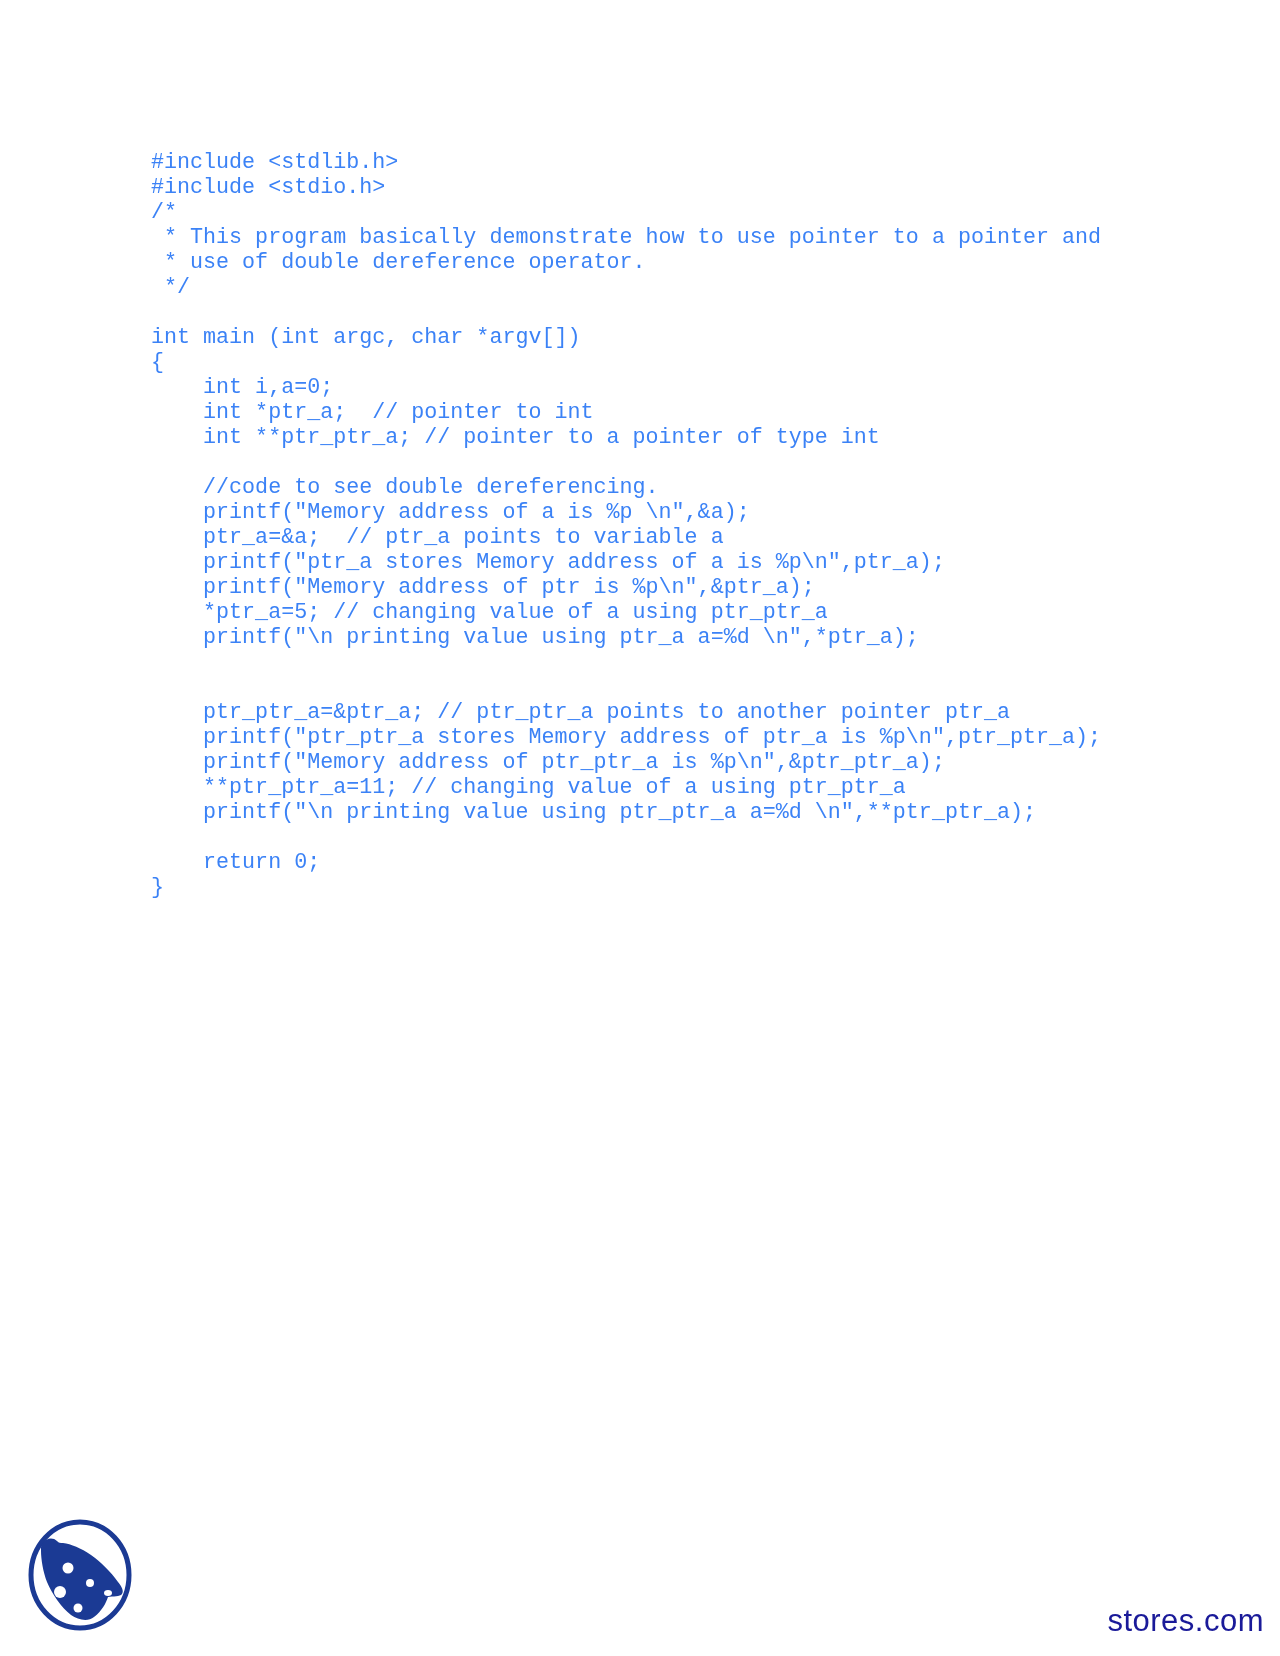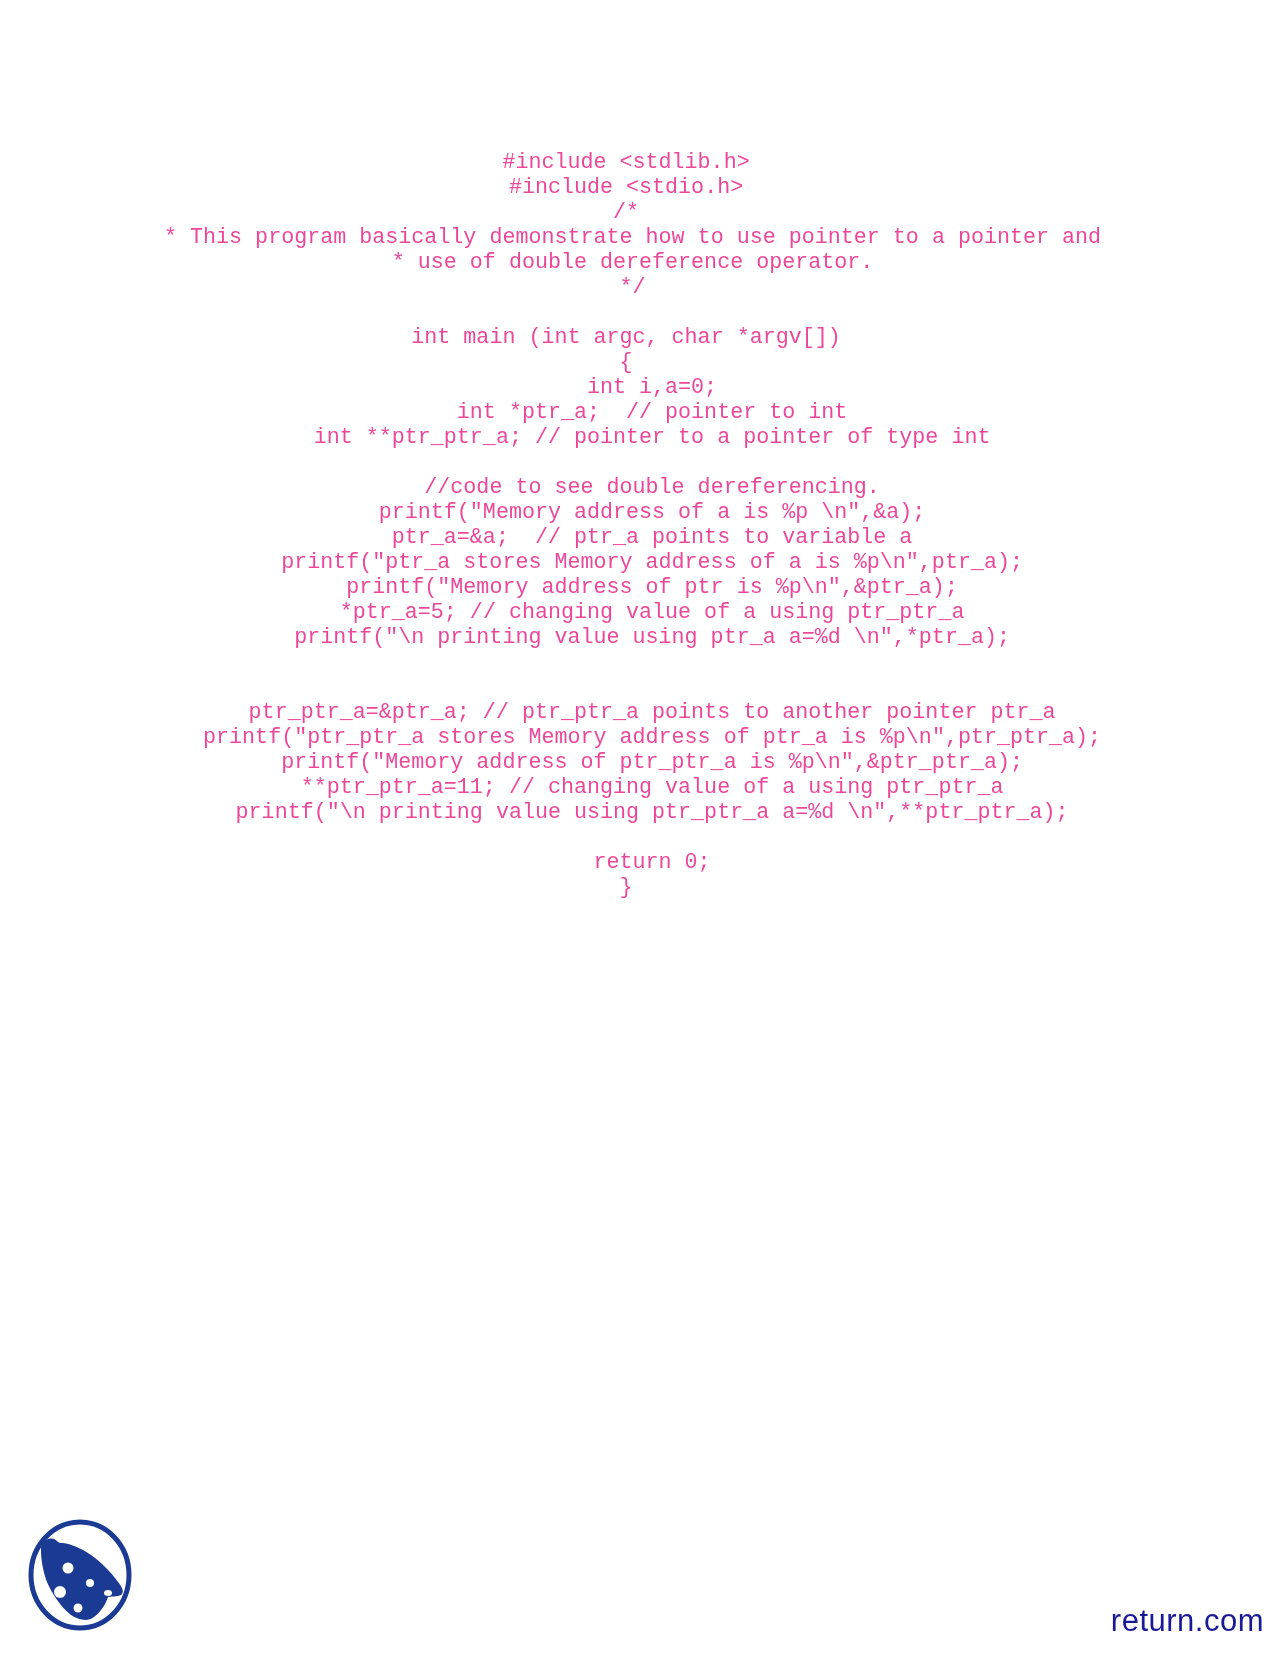--- a/index.html
+++ b/index.html
@@ -19,22 +19,21 @@
   }
   .code-listing {
     position: absolute;
     left: 151px;
     top: 150px;
     margin: 0;
     font-family: "Liberation Mono", "DejaVu Sans Mono", monospace;
     font-size: 21.7px;
     line-height: 25px;
     white-space: pre;
-    color: #ec4899;
-    text-align: center;
+    color: #3b82f6;
   }
   .docsity-logo {
     position: absolute;
     left: 26px;
     top: 1517px;
     width: 108px;
     height: 116px;
   }
   .brand-watermark {
     position: absolute;
@@ -98,15 +97,15 @@
              C 15 29, 15 28, 17 26 Z" fill="#1b3a94"></path>
     <g>
       <circle cx="42" cy="51" r="5.5" fill="#ffffff"></circle>
       <circle cx="34" cy="75" r="6" fill="#ffffff"></circle>
       <circle cx="64" cy="66" r="4" fill="#ffffff"></circle>
       <ellipse cx="82" cy="76" rx="4" ry="3" fill="#ffffff"></ellipse>
       <circle cx="52" cy="91" r="4.5" fill="#ffffff"></circle>
     </g>
   </svg>
 
-  <div class="brand-watermark" style="color: rgb(26, 26, 153);">return.com</div>
+  <div class="brand-watermark" style="color: rgb(26, 26, 153);">stores.com</div>
 
 </main>
 
 </body></html>

